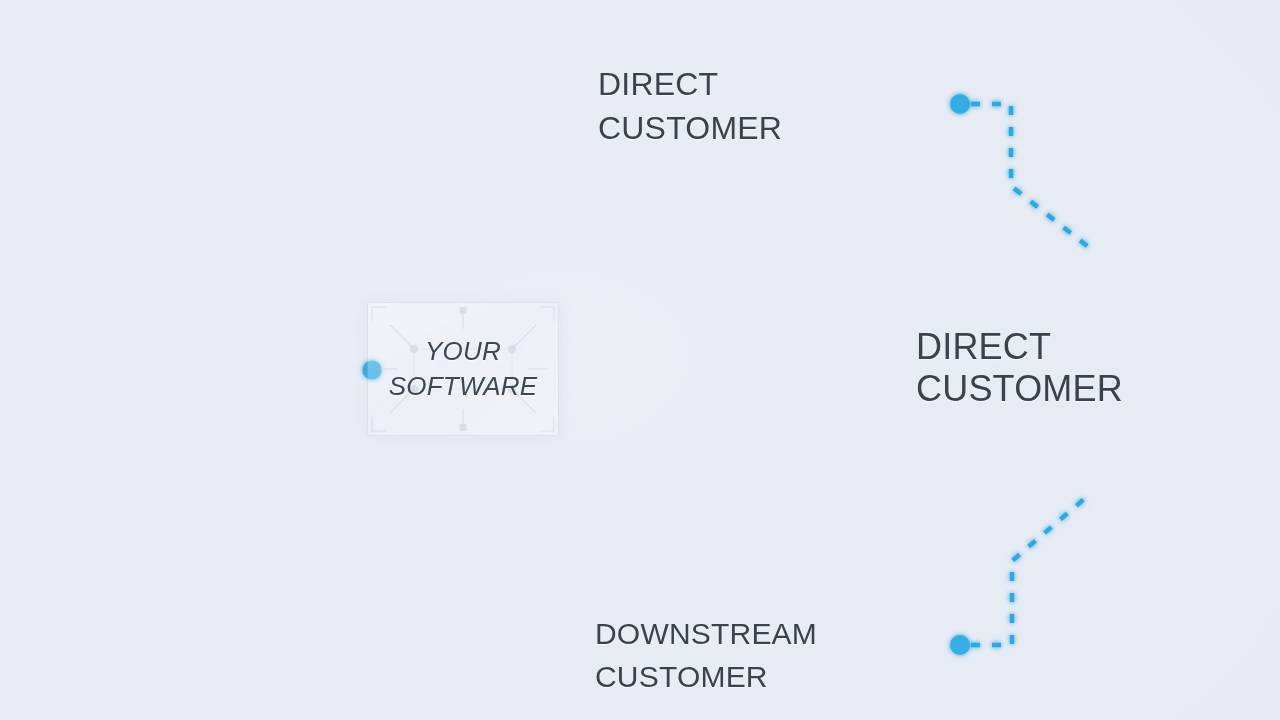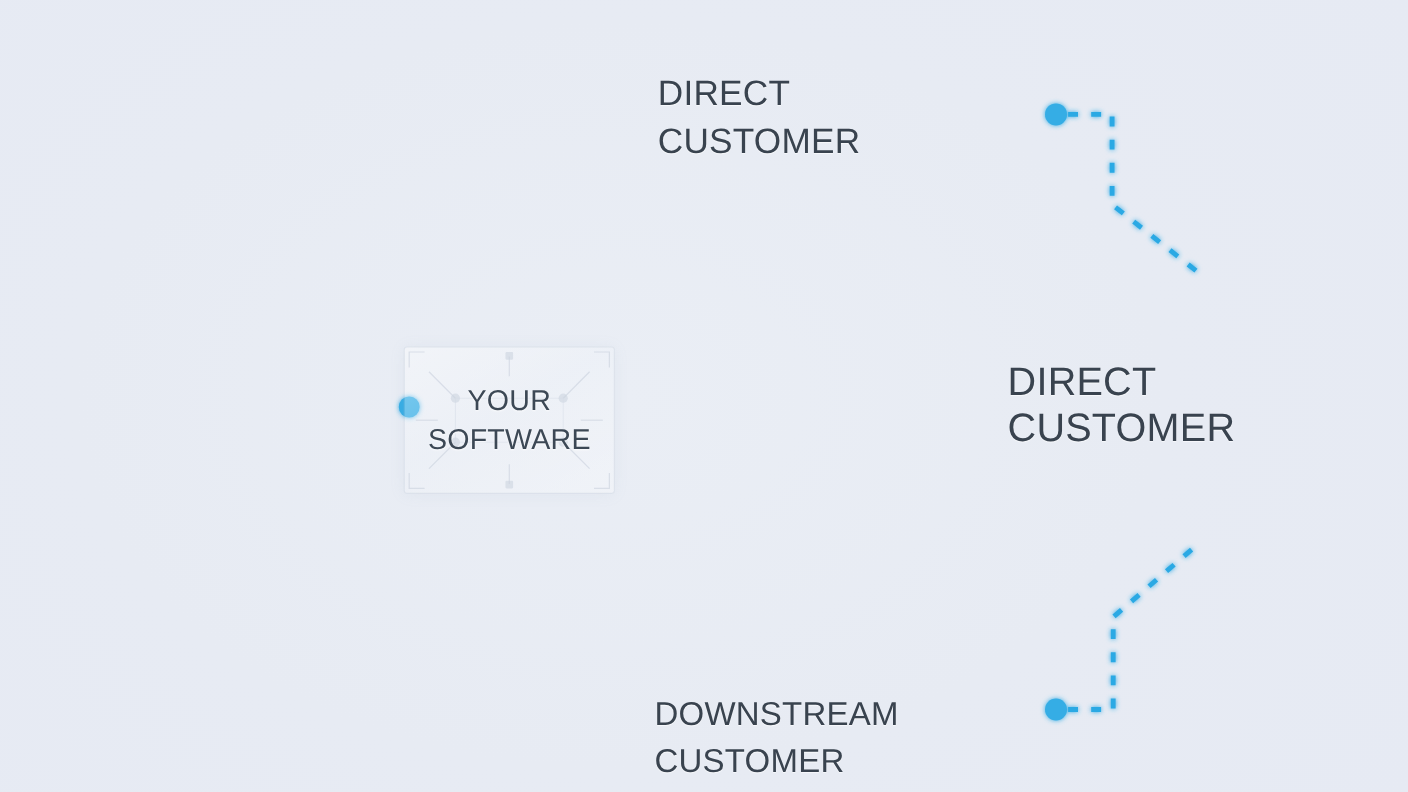--- a/index.html
+++ b/index.html
@@ -29,26 +29,27 @@
     left: 0; top: 0;
     width: 1280px;
     height: 720px;
     pointer-events: none;
   }
 
   
   .node-box {
     position: absolute;
     left: 368px;
-    top: 316px;
+    top: 303px;
     width: 190px;
     height: 132px;
     background: linear-gradient(150deg, rgba(255,255,255,0.40) 0%, rgba(250,252,255,0.18) 45%, rgba(255,255,255,0.30) 100%);
     border-radius: 2px;
     box-shadow: 0 0 0 1px rgba(190,200,216,0.22), 0 1px 14px rgba(150,165,190,0.10);
+    font-style: italic;
   }
   .node-deco {
     position: absolute;
     left: 0; top: 0;
     width: 190px;
     height: 132px;
   }
   .node-label {
     position: absolute;
     left: 0;
@@ -88,21 +89,20 @@
     width: 360px;
     font-size: 36px;
     line-height: 42px;
   }
   .lbl-downstream {
     left: 595px;
     top: 612px;
     width: 360px;
     font-size: 30px;
     line-height: 43px;
-    margin-top: 16px;
   }
 </style>
 </head>
 <body>
 
 <div id="stage">
 
   <svg class="vec" viewBox="0 0 1280 720">
     <defs>
       <filter id="softglow" x="-60%" y="-60%" width="220%" height="220%">

